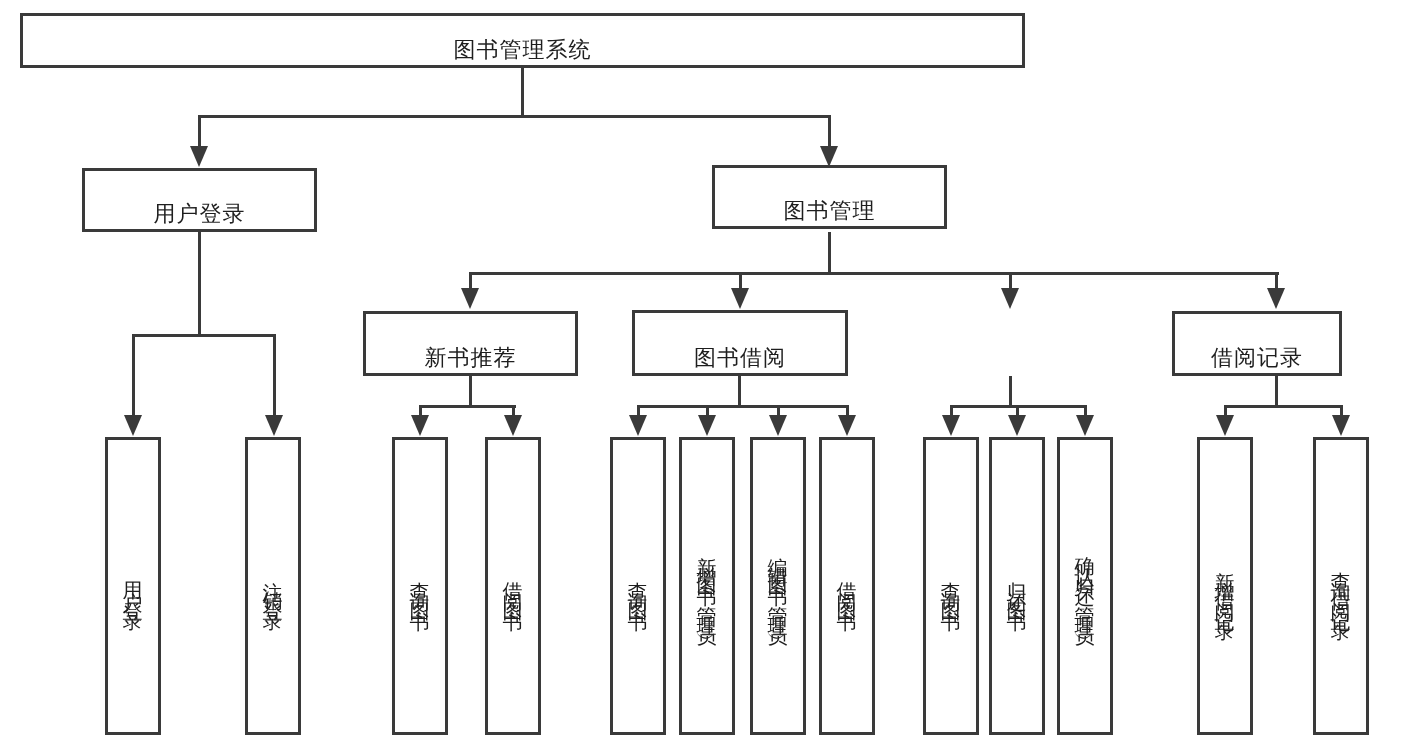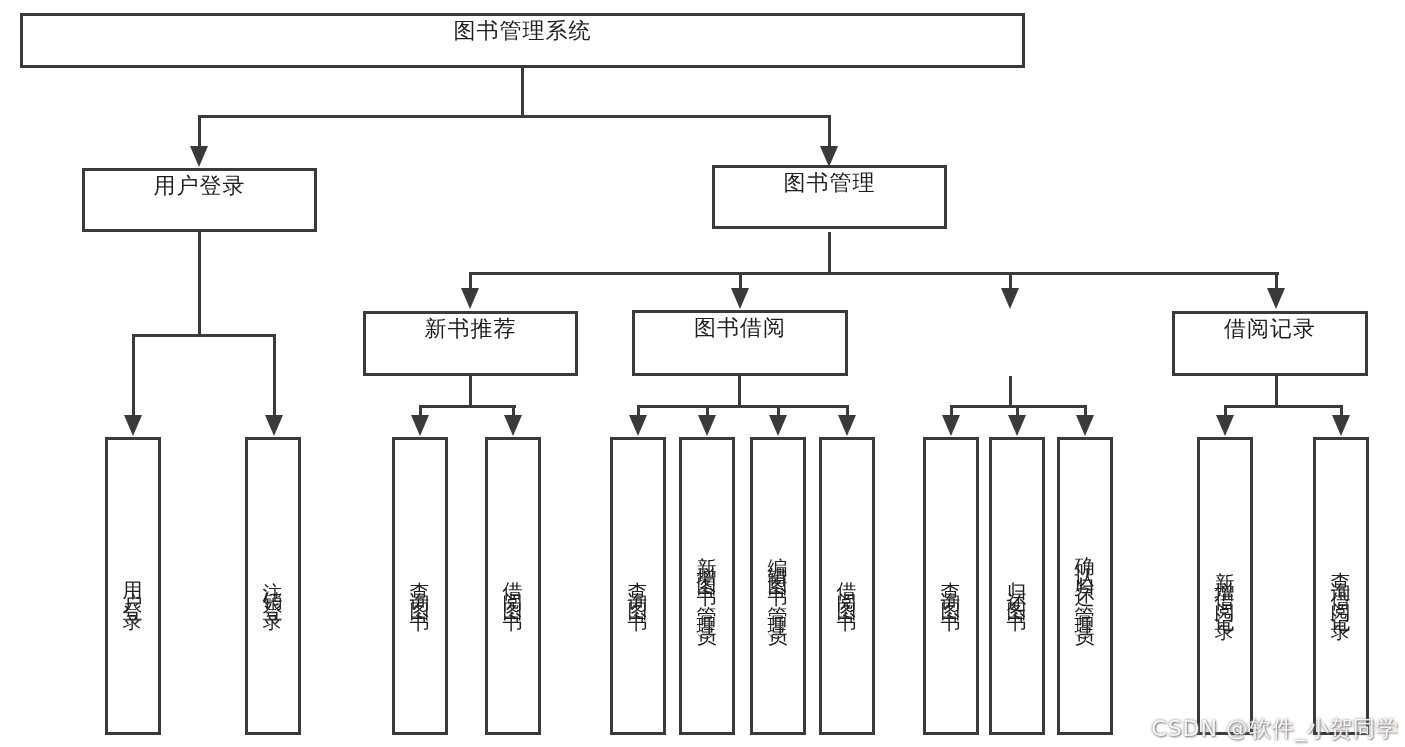--- a/index.html
+++ b/index.html
@@ -2,21 +2,21 @@
 <html><head>
 <meta charset="utf-8">
 <style>
   html,body{margin:0;padding:0;background:#ffffff;}
   #canvas{
     position:relative;width:1405px;height:747px;background:#ffffff;overflow:hidden;
     font-family:"DejaVu Sans","Liberation Sans",sans-serif;color:#1e1e1e;
   }
   .box{
     position:absolute;box-sizing:border-box;background:#ffffff;
-    border:3px solid #3a3a3a;display:flex;align-items:flex-start;justify-content:center;
+    border:3px solid #3a3a3a;display:flex;align-items:flex-end;justify-content:center;
     font-size:22px;letter-spacing:1px;
   }
   .leaf{
     position:absolute;box-sizing:border-box;background:#ffffff;
     border:3px solid #3a3a3a;display:flex;align-items:center;justify-content:center;
     top:437px;width:56px;height:298px;
   }
   .leaf span{
     writing-mode:vertical-rl;text-orientation:mixed;
     font-size:20px;letter-spacing:10px;line-height:1;white-space:nowrap;
@@ -77,21 +77,21 @@
   <div class="ah" style="left:1001px;top:288px;"></div>
   <div class="vline" style="left:1275px;top:272px;height:18px;"></div>
   <div class="ah" style="left:1267px;top:288px;"></div>
 
   <div class="box" style="left:632px;top:310px;width:216px;height:66px;">
     <span>图书借阅</span>
   </div>
   <div class="box" style="left:363px;top:311px;width:215px;height:65px;">
     <span>新书推荐</span>
   </div>
-  <div class="box" style="left:1172px;top:311px;width:196px;height:65px;">
+  <div class="box" style="left:1172px;top:311px;width:170px;height:65px;">
     <span>借阅记录</span>
   </div>
 
   <div class="vline" style="left:469px;top:376px;height:32px;"></div>
   <div class="hline" style="left:419px;top:405px;width:97px;"></div>
   <div class="vline" style="left:419px;top:405px;height:12px;"></div>
   <div class="ah" style="left:411px;top:415px;"></div>
   <div class="vline" style="left:512px;top:405px;height:12px;"></div>
   <div class="ah" style="left:504px;top:415px;"></div>
 
@@ -159,15 +159,14 @@
     <span>确认归还（管理员）</span>
   </div>
 
   <div class="leaf" style="left:1197px;">
     <span>新增借阅记录</span>
   </div>
   <div class="leaf" style="left:1313px;">
     <span>查询借阅记录</span>
   </div>
 
-  <div id="watermark">CSDN @软件_小贺同学</div>
 
 </div>
 
 </body></html>

